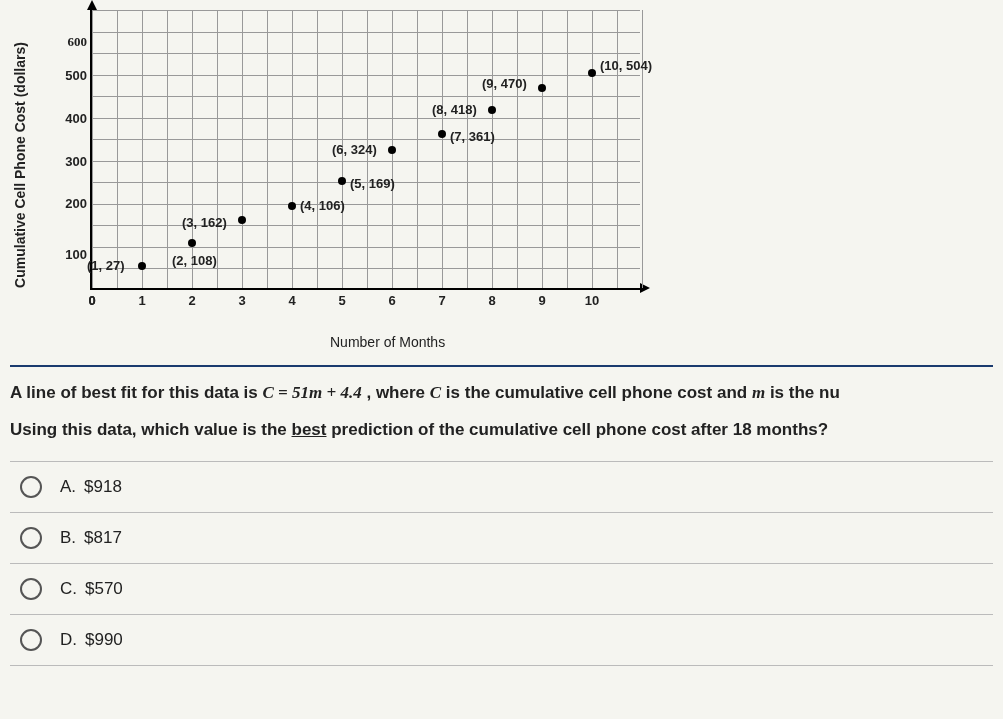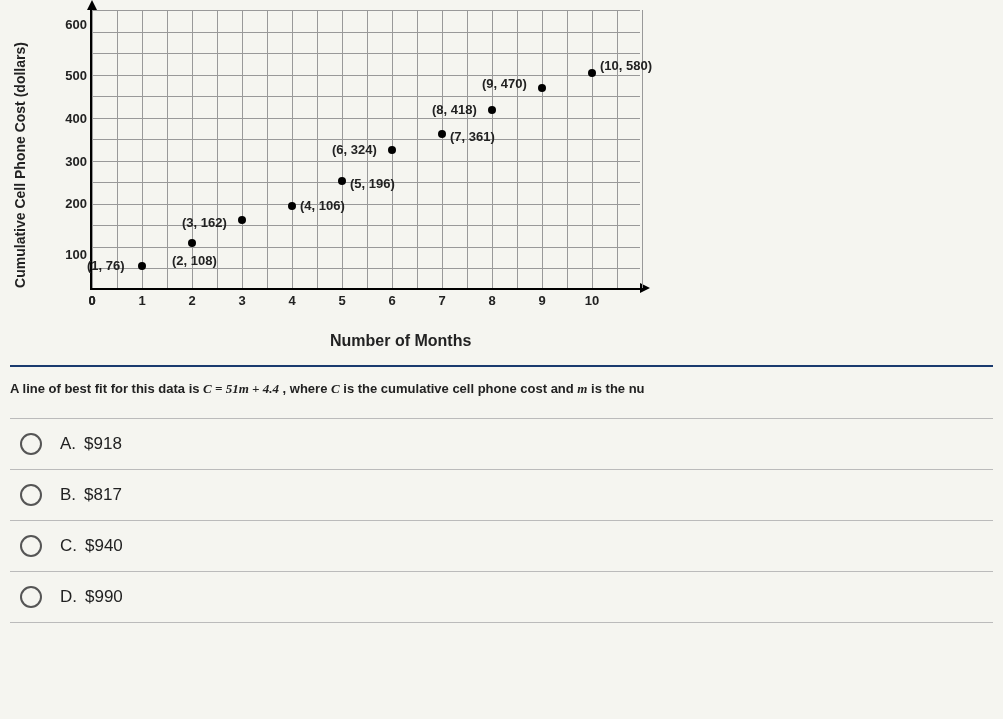--- a/index.html
+++ b/index.html
@@ -26,22 +26,22 @@
     top: 50%;
     transform: translate(-50%, -50%) rotate(-90deg);
     font-weight: bold;
     font-size: 14px;
     white-space: nowrap;
   }
   .xlabel {
     position: absolute;
     bottom: -20px;
     left: 300px;
-    font-weight: bold;
-    font-size: 16px;
+    font-weight: normal;
+    font-size: 14px;
     white-space: nowrap;
   }
   .plot {
     position: absolute;
     left: 60px;
     top: 10px;
     width: 550px;
     height: 280px;
     border-left: 2px solid #000;
     border-bottom: 2px solid #000;
@@ -99,21 +99,21 @@
     border-top: 5px solid transparent;
     border-bottom: 5px solid transparent;
     border-left: 10px solid #000;
   }
   .divider {
     border: none;
     border-top: 2px solid #1a3a6e;
     margin: 35px 0 12px 0;
   }
   .question-text {
-    font-size: 13px;
+    font-size: 17px;
     font-weight: bold;
     line-height: 1.6;
     margin-bottom: 10px;
   }
   .italic { font-style: italic; font-family: 'Times New Roman', serif; }
   .underline { text-decoration: underline; }
   .options {
     margin-top: 18px;
   }
   .option-row {
@@ -194,74 +194,81 @@
         <div class="grid-h" style="top: 86.1538px;"></div>
         <div class="grid-h" style="top: 64.6154px;"></div>
         <div class="grid-h" style="top: 43.0769px;"></div>
         <div class="grid-h" style="top: 21.5385px;"></div>
         <div class="grid-h" style="top: 0px;"></div>
         <div class="ytick" style="top: 244px;">100</div>
         <div class="ytick" style="top: 193px;">200</div>
         <div class="ytick" style="top: 150.769px; text-align: right;">300</div>
         <div class="ytick" style="top: 107.692px;">400</div>
         <div class="ytick" style="top: 64.6154px;">500</div>
-        <div class="ytick" style="top: 14px;">600</div>
+        <div class="ytick" style="top: 32px; font-family: Liberation Serif, serif;">600</div>
         <div class="xtick" style="left: 0px; bottom: -20px;">0</div>
         <div class="point" style="left: 50px; top: 256.308px;"></div>
-        <div class="ptlabel" style="left: -5px; top: 248.308px;">(1, 76)</div>
+        <div class="ptlabel" style="left: -5px; top: 248.308px;">(1, 27)</div>
         <div class="point" style="left: 100px; top: 233.477px;"></div>
         <div class="ptlabel" style="left: 80px; top: 243.477px;">(2, 108)</div>
         <div class="point" style="left: 150px; top: 210.215px;"></div>
         <div class="ptlabel" style="left: 90px; top: 205.215px;">(3, 162)</div>
         <div class="point" style="left: 200px; top: 195.569px;"></div>
         <div class="ptlabel" style="left: 208px; top: 187.569px;">(4, 106)</div>
         <div class="point" style="left: 250px; top: 171.015px;"></div>
-        <div class="ptlabel" style="left: 258px; top: 166.015px;">(5, 196)</div>
+        <div class="ptlabel" style="left: 258px; top: 166.015px;">(5, 169)</div>
         <div class="point" style="left: 300px; top: 140.431px;"></div>
         <div class="ptlabel" style="left: 240px; top: 132.431px;">(6, 324)</div>
         <div class="point" style="left: 350px; top: 124.492px;"></div>
         <div class="ptlabel" style="left: 358px; top: 119.492px;">(7, 361)</div>
         <div class="point" style="left: 400px; top: 99.9385px;"></div>
         <div class="ptlabel" style="left: 340px; top: 91.9385px;">(8, 418)</div>
         <div class="point" style="left: 450px; top: 77.5385px;"></div>
         <div class="ptlabel" style="left: 390px; top: 65.5385px;">(9, 470)</div>
         <div class="point" style="left: 500px; top: 62.8923px;"></div>
-        <div class="ptlabel" style="left: 508px; top: 47.8923px;">(10, 580)</div>
+        <div class="ptlabel" style="left: 508px; top: 47.8923px;">(10, 504)</div>
       </div>
     <div class="xlabel">Number of Months</div>
   </div>
 
   <hr class="divider">
 
   <p class="question-text">
     <span>A line of best fit for this data is </span>
     <span class="italic">C = 51m + 4.4</span>
     <span>, where </span>
     <span class="italic">C</span>
     <span> is the cumulative cell phone cost and </span>
     <span class="italic">m</span>
     <span> is the nu</span>
   </p>
 
+  <p class="question-text">
+    <span>Using this data, which value is the </span>
+    <span class="underline">best</span>
+    <span> prediction of the cumulative cell phone cost after </span>
+    <span>18</span>
+    <span> months?</span>
+  </p>
 
   <div class="options" id="options">
       <div class="option-row">
         <div class="radio"></div>
         <span class="opt-letter">A.</span>
         <span>$918</span>
       </div>
       <div class="option-row">
         <div class="radio"></div>
         <span class="opt-letter">B.</span>
         <span>$817</span>
       </div>
       <div class="option-row">
         <div class="radio"></div>
         <span class="opt-letter">C.</span>
-        <span>$940</span>
+        <span>$570</span>
       </div>
       <div class="option-row">
         <div class="radio"></div>
         <span class="opt-letter">D.</span>
         <span>$990</span>
       </div>
     </div>
 
 </div>
 

